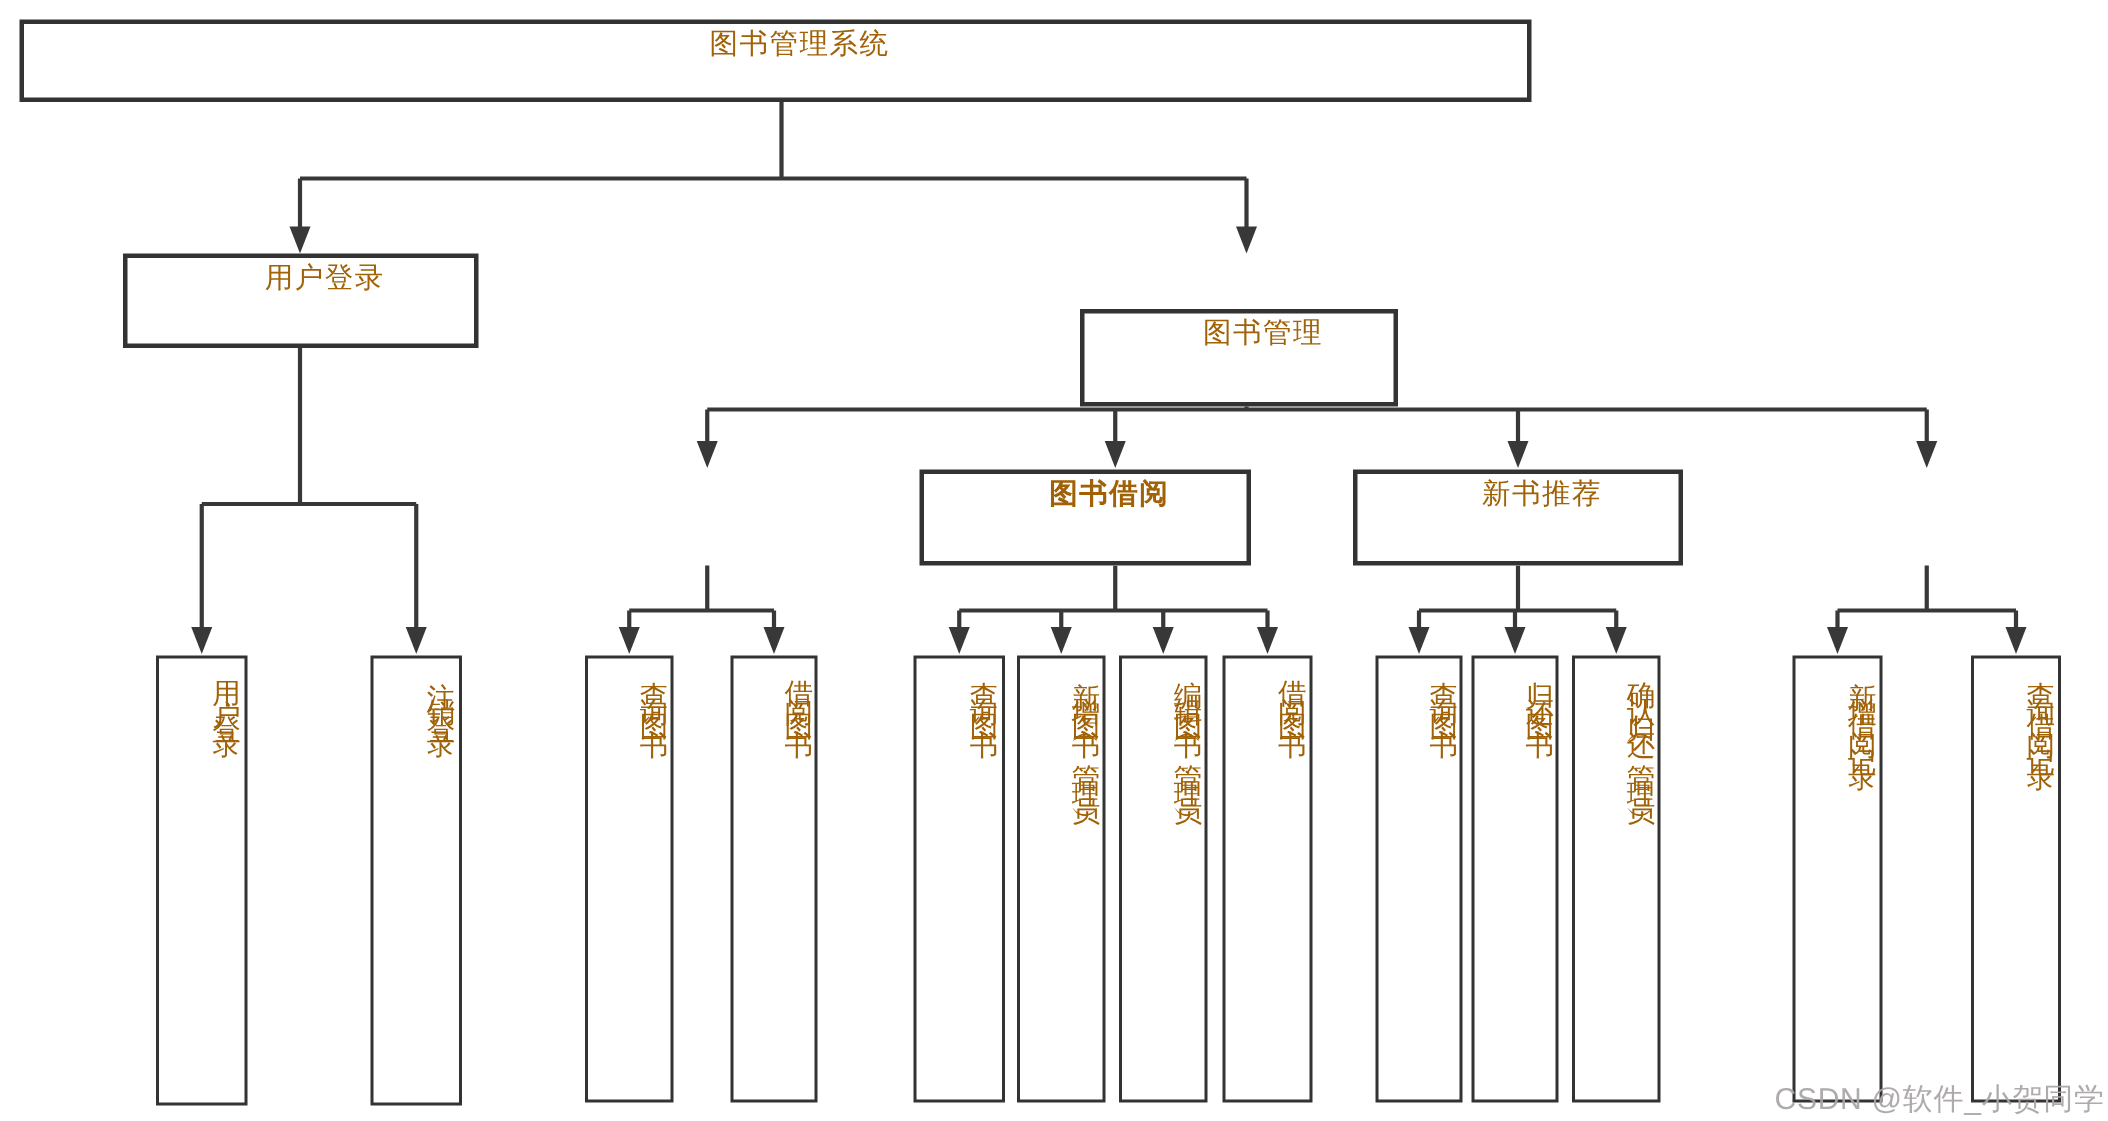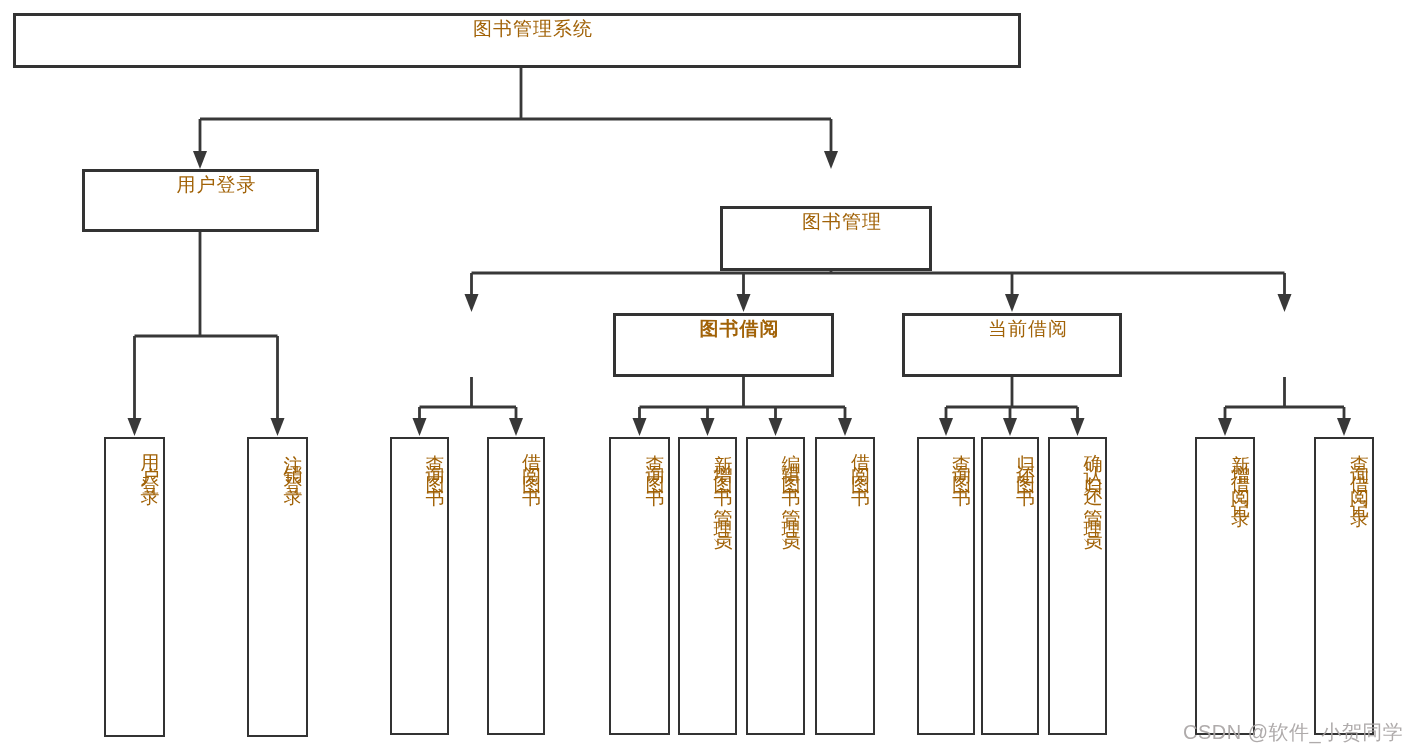--- a/index.html
+++ b/index.html
@@ -106,21 +106,21 @@
     <span>用户登录</span>
   </div>
   <div class="node" style="left:720px; top:170px; width:212px; height:65px;margin-top:36px;">
     <span>图书管理</span>
   </div>
 
   <div class="node" style="left:613px; top:313px; width:221px; height:64px;font-weight:bold;">
     <span>图书借阅</span>
   </div>
   <div class="node" style="left:902px; top:313px; width:220px; height:64px;">
-    <span>当前借阅</span>
+    <span>新书推荐</span>
   </div>
 
   <div class="node leaf" style="left:104px; top:437px; width:61px; height:300px;">
     <span class="vtext">用户登录</span>
   </div>
   <div class="node leaf" style="left:247px; top:437px; width:61px; height:300px;">
     <span class="vtext">注销登录</span>
   </div>
 
   <div class="node leaf" style="left:390px; top:437px; width:59px; height:298px;">

